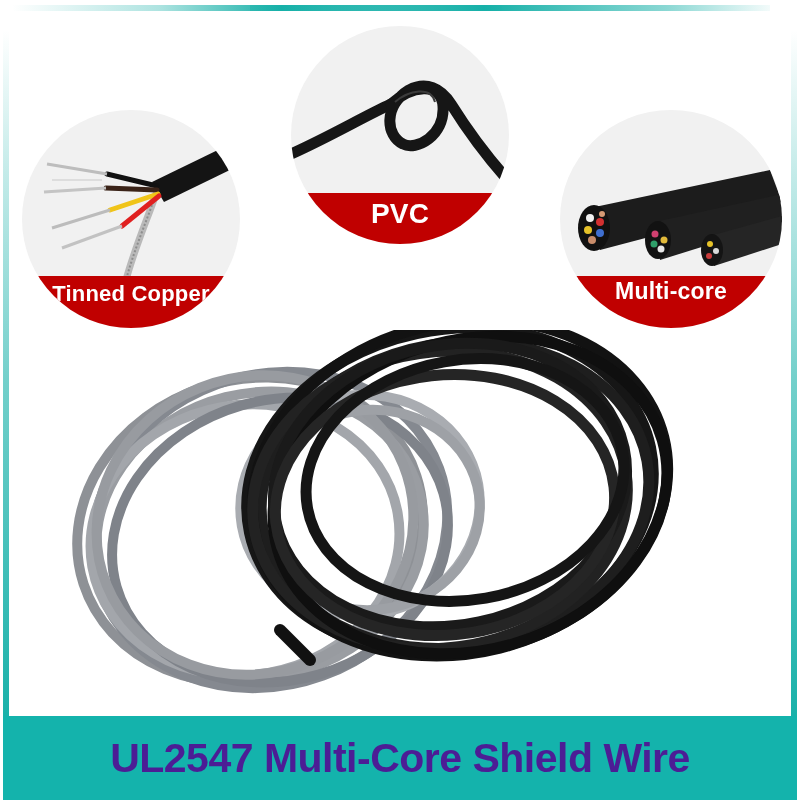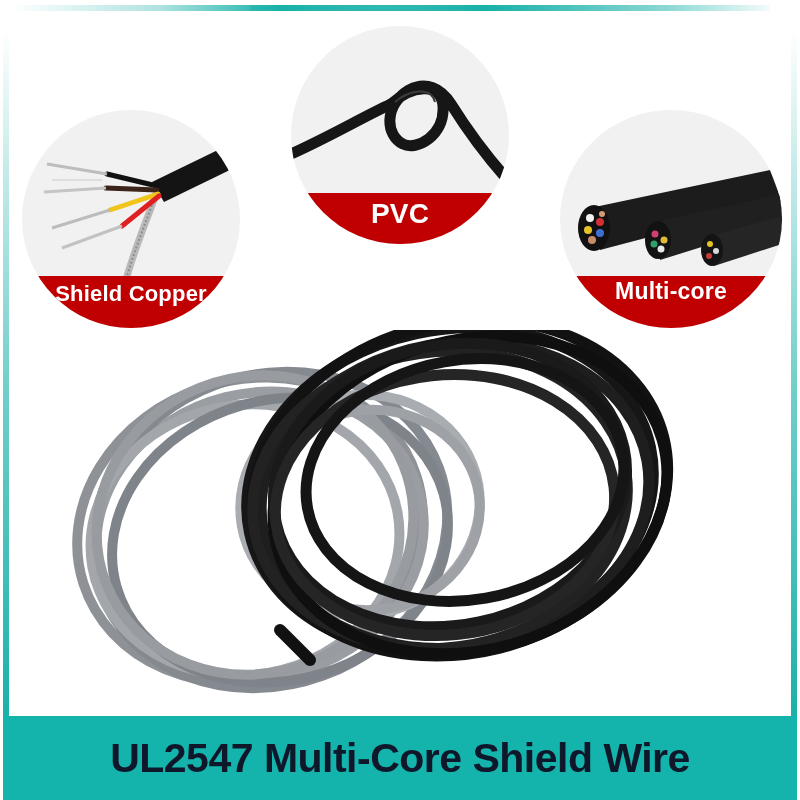--- a/index.html
+++ b/index.html
@@ -25,21 +25,21 @@
   #feat-pvc { left: 291px; top: 26px; width: 218px; height: 218px; }
   #feat-pvc .band { top: 167px; }
   #feat-pvc .label { font-size: 28px; margin-top: 5px; }
   #feat-multicore { left: 560px; top: 110px; width: 222px; height: 218px; }
   #feat-multicore .band { top: 166px; }
   #feat-multicore .label { font-size: 23px; margin-top: 2px; }
 
   .coils { position: absolute; left: 30px; top: 330px; width: 740px; height: 385px; }
 
   .banner { position: absolute; left: 3px; right: 3px; top: 716px; height: 84px; background: #14b3ac; display: flex; align-items: center; justify-content: center; }
-  .banner-title { color: #0f172a; font-weight: bold; font-size: 41px; letter-spacing: -0.5px; font-family: "Liberation Sans", "DejaVu Sans", sans-serif; }
+  .banner-title { color: #4c1d95; font-weight: bold; font-size: 41px; letter-spacing: -0.5px; font-family: "Liberation Sans", "DejaVu Sans", sans-serif; }
 </style>
 </head>
 <body>
 
 <div class="canvas">
 
   <div class="frame-top"></div>
   <div class="frame-top right"></div>
   <div class="frame-left"></div>
   <div class="frame-right"></div>
@@ -56,21 +56,21 @@
       <path d="M85 64 L25 54" stroke="#bdbdbd" stroke-width="3"></path>
       <path d="M135 80 L84 78" stroke="#3a2318" stroke-width="5" stroke-linecap="round"></path>
       <path d="M84 78 L22 82" stroke="#c4c4c4" stroke-width="3"></path>
       <path d="M136 84 L88 100" stroke="#f0c419" stroke-width="5" stroke-linecap="round"></path>
       <path d="M88 100 L30 118" stroke="#bcbcbc" stroke-width="3"></path>
       <path d="M137 86 L100 116" stroke="#e02020" stroke-width="5" stroke-linecap="round"></path>
       <path d="M100 116 L40 138" stroke="#c2c2c2" stroke-width="3"></path>
       <path d="M30 70 L80 70" stroke="#d6d6d6" stroke-width="1.5"></path>
     </svg>
     <div class="band">
-      <span class="label">Shield Copper</span>
+      <span class="label">Tinned Copper</span>
     </div>
   </div>
 
   <div class="feature" id="feat-pvc">
     <svg width="218" height="218" viewBox="0 0 218 218">
       <path d="M0 128 C40 110 70 92 100 78" stroke="#161616" stroke-width="11" fill="none" stroke-linecap="round"></path>
       <path d="M100 78 C120 60 150 55 152 80 C154 110 125 125 112 118 C95 110 92 80 118 64 C135 55 150 62 160 78 C180 110 200 135 215 152" stroke="#161616" stroke-width="11" fill="none" stroke-linecap="round"></path>
       <path d="M104 76 C118 64 140 60 144 76" stroke="#3c3c3c" stroke-width="2" fill="none"></path>
     </svg>
     <div class="band">

